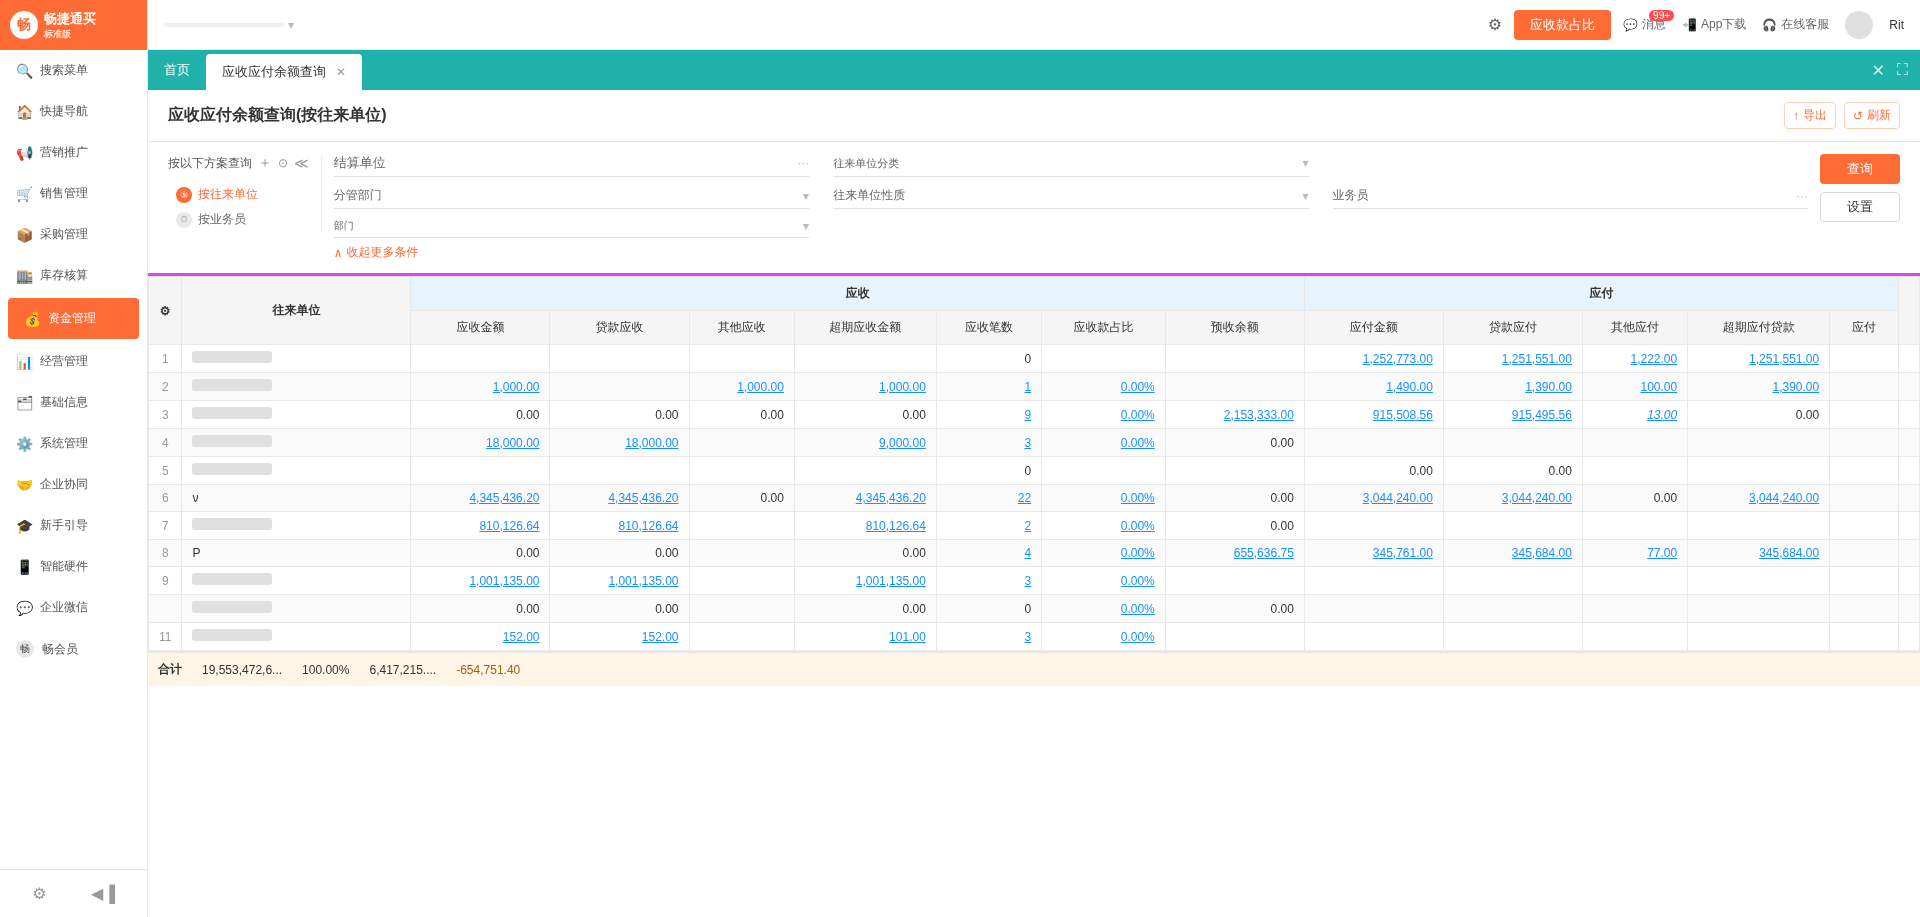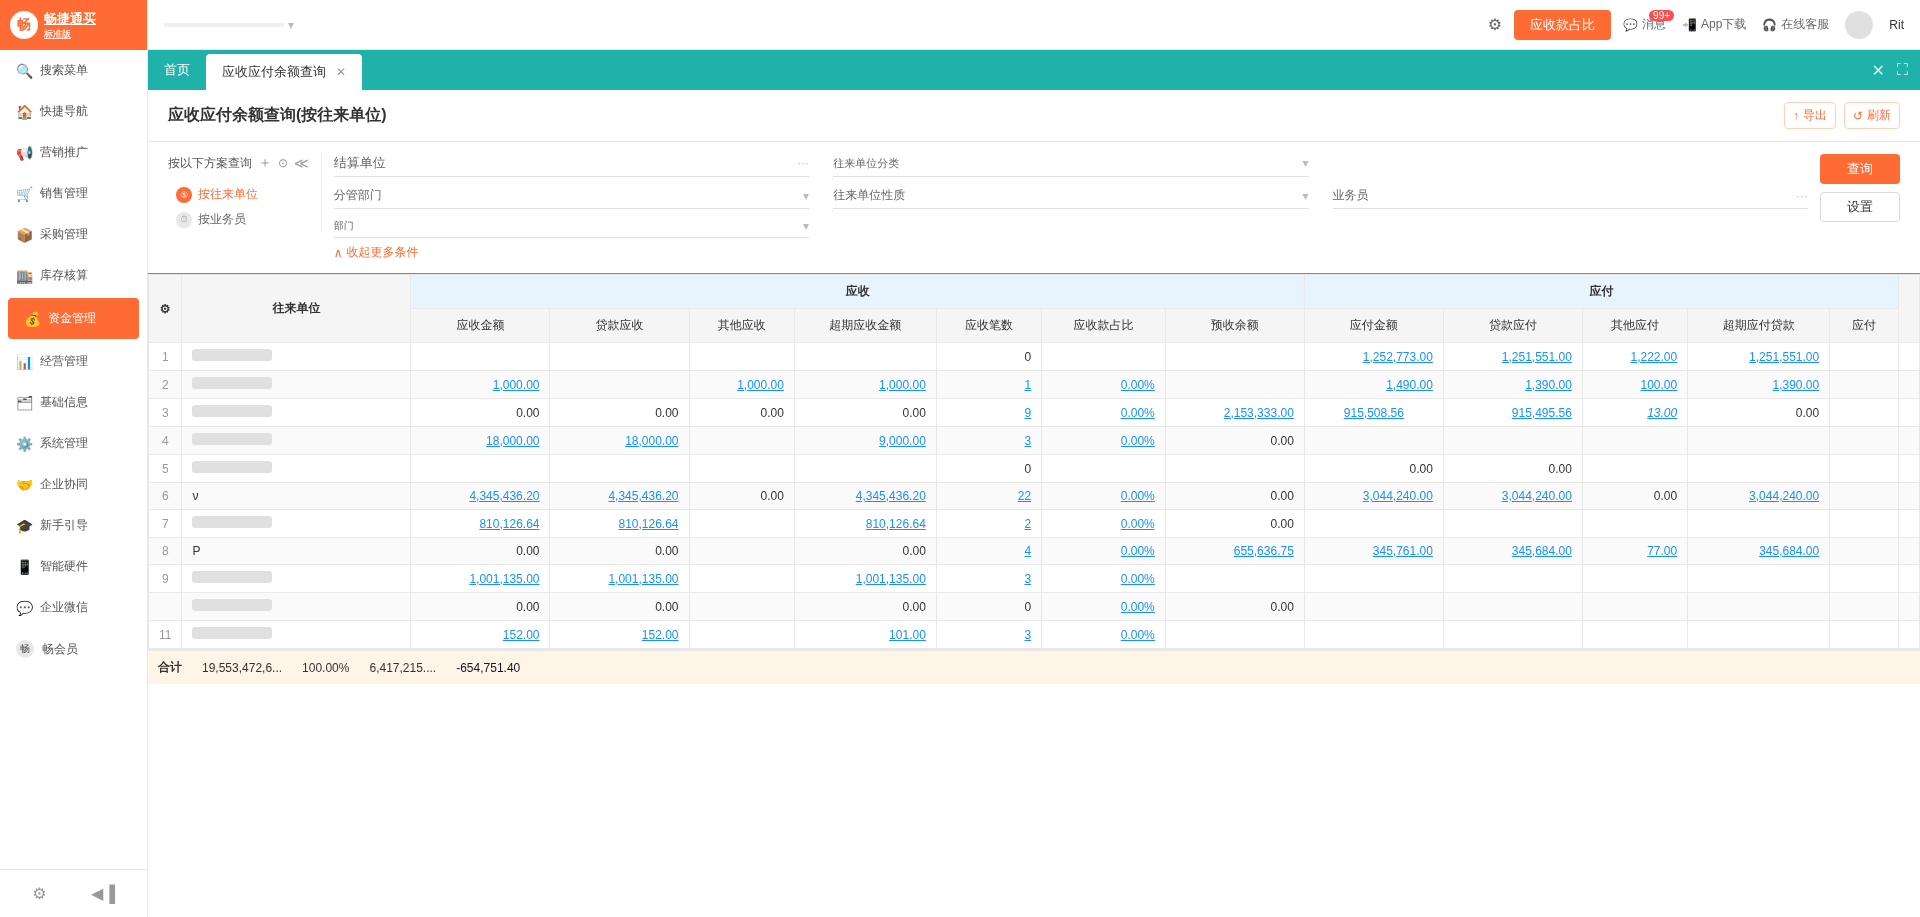--- a/index.html
+++ b/index.html
@@ -12,21 +12,21 @@
       z-index: 100;
     }
     .sidebar-logo {
       height: 50px; background: #ff6b35; display: flex; align-items: center; padding: 0 10px;
       color: #fff; font-weight: bold; font-size: 13px; gap: 6px;
     }
     .sidebar-logo-icon {
       width: 28px; height: 28px; background: #fff; border-radius: 50%; display: flex; align-items: center; justify-content: center;
       color: #ff6b35; font-weight: bold; font-size: 14px;
     }
-    .sidebar-logo-text { display: flex; flex-direction: column; text-decoration: underline; }
+    .sidebar-logo-text { display: flex; flex-direction: column; }
     .sidebar-logo-text span:first-child { font-size: 13px; }
     .sidebar-logo-text span:last-child { font-size: 9px; opacity: 0.8; }
     .sidebar-item {
       display: flex; align-items: center; gap: 8px; padding: 12px 16px;
       cursor: pointer; color: #555; transition: background 0.2s;
     }
     .sidebar-item.active { background: #ff6b35; color: #fff; border-radius: 4px; margin: 2px 8px; }
     .sidebar-item.active .sidebar-icon { color: #fff; }
     .sidebar-icon { font-size: 14px; width: 16px; text-align: center; }
     .sidebar-label { font-size: 12px; }
@@ -87,21 +87,21 @@
     }
     .page-title { font-size: 16px; font-weight: bold; color: #333; }
     .page-actions { display: flex; gap: 8px; }
     .page-action-btn {
       display: flex; align-items: center; gap: 4px; cursor: pointer; color: #ff6b35; font-size: 12px;
       padding: 4px 8px; border: 1px solid #ffd0b8; border-radius: 4px;
     }
 
     
     .filter-area {
-      background: #fff; padding: 12px 20px; border-bottom: 1px solid #d946ef;
+      background: #fff; padding: 12px 20px; border-bottom: 3px solid #d946ef;
     }
     .filter-icon-btn { cursor: pointer; color: #999; font-size: 14px; }
     .filter-option { display: flex; align-items: center; gap: 6px; padding: 4px 8px; cursor: pointer; color: #666; font-size: 12px; border-radius: 4px; }
     .filter-option.active { color: #ff6b35; }
     .filter-option-icon { width: 16px; height: 16px; border-radius: 50%; display: flex; align-items: center; justify-content: center; font-size: 10px; }
     .filter-option.active .filter-option-icon { background: #ff6b35; color: #fff; }
     .filter-option:not(.active) .filter-option-icon { background: #e8e8e8; color: #999; }
     .collapse-btn { color: #ff6b35; font-size: 12px; cursor: pointer; display: flex; align-items: center; gap: 4px; }
 
     
@@ -133,21 +133,21 @@
     }
     tbody tr:nth-child(even) td { background: #fafafa; }
     td.link { color: #1890ff; cursor: pointer; text-decoration: underline; }
 
     .table-footer {
       background: #fff5e6; border-top: 2px solid #e8e8e8;
       display: flex; align-items: center; padding: 8px 10px; gap: 20px;
     }
     .footer-label { color: #333; font-weight: bold; font-size: 12px; }
     .footer-value { color: #333; font-size: 12px; }
-    .footer-value.red { color: #0f172a; }
+    .footer-value.red { color: #a16207; }
 
     .group-header {
       background: #e8f4fd; text-align: center; font-weight: bold;
     }
 
     
     .filter-main { display: flex; gap: 12px; align-items: flex-start; }
   </style>
 </head>
 <body>
@@ -423,21 +423,21 @@
           <tr>
             <td style="color: rgb(153, 153, 153);">3</td>
             <td style="text-align: left; padding-left: 10px;"><span style="display:inline-block;width:80px;height:12px;background:#e0e0e0;border-radius:3px;"></span></td>
             <td style="text-align: right; padding-right: 10px;">0.00</td>
             <td style="text-align: right; padding-right: 10px;">0.00</td>
             <td style="text-align: right; padding-right: 10px;">0.00</td>
             <td style="text-align: right; padding-right: 10px;">0.00</td>
             <td class="link" style="text-align: right; padding-right: 10px;">9</td>
             <td class="link" style="text-align: right; padding-right: 10px;">0.00%</td>
             <td class="link" style="text-align: right; padding-right: 10px;">2,153,333.00</td>
-            <td class="link" style="text-align: center; padding-right: 10px;">915,508.56</td>
+            <td class="link" style="text-align: right; padding-right: 10px;">915,508.56</td>
             <td class="link" style="text-align: right; padding-right: 10px;">915,495.56</td>
             <td class="link" style="text-align: right; padding-right: 10px; font-style: italic;">13.00</td>
             <td style="text-align: right; padding-right: 10px;">0.00</td>
             <td style="text-align: right; padding-right: 10px;"></td>
             <td></td>
           </tr>
           <tr>
             <td style="color: rgb(153, 153, 153);">4</td>
             <td style="text-align: left; padding-left: 10px;"><span style="display:inline-block;width:80px;height:12px;background:#e0e0e0;border-radius:3px;"></span></td>
             <td class="link" style="text-align: right; padding-right: 10px;">18,000.00</td>

